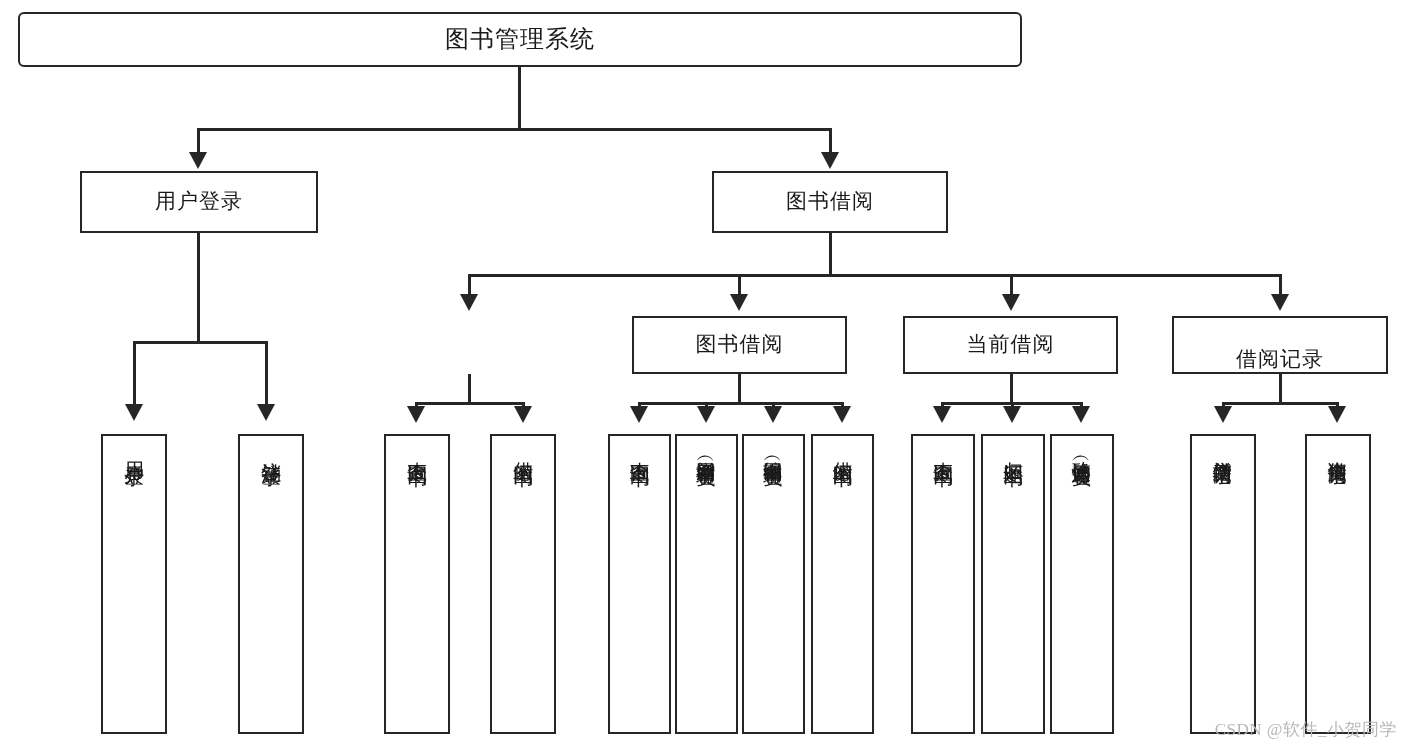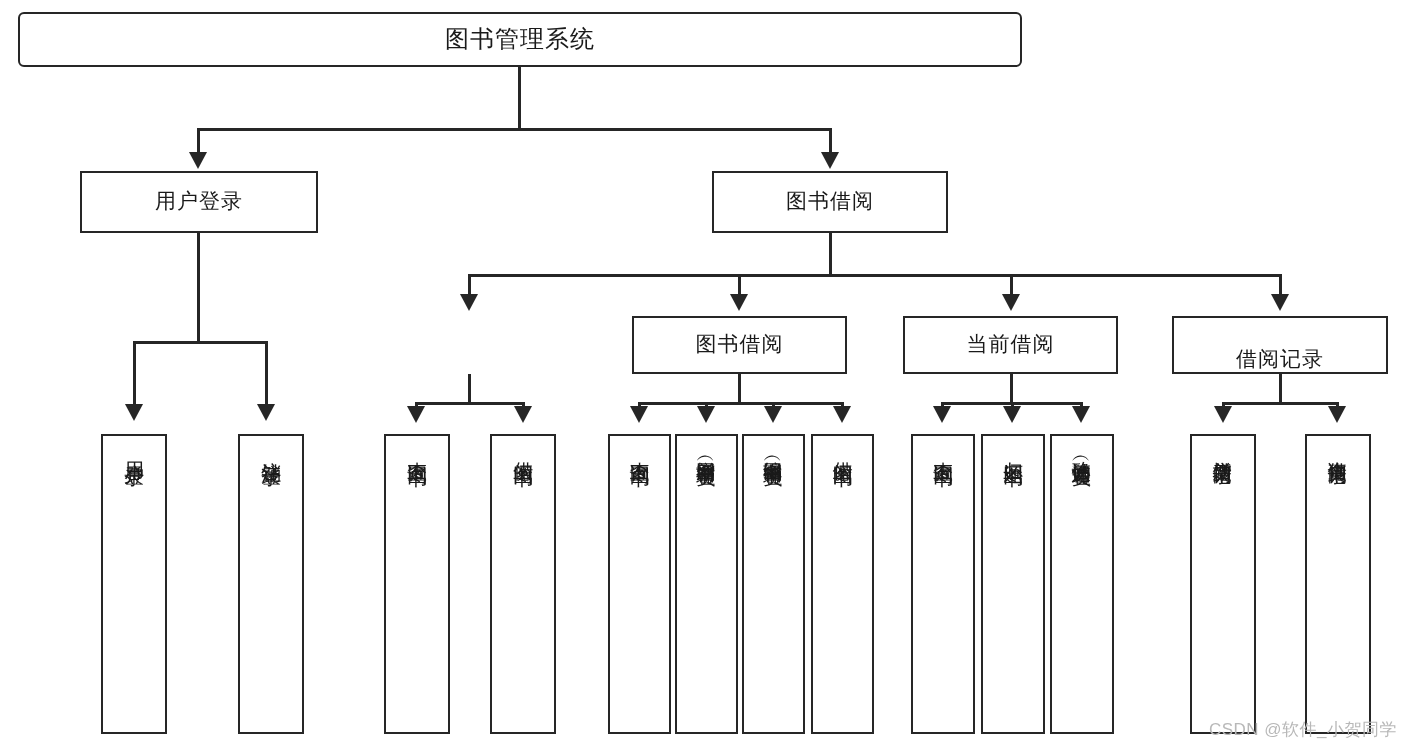--- a/index.html
+++ b/index.html
@@ -71,21 +71,21 @@
     border-top: 17px solid #262626;
   }
   #watermark {
     position: absolute;
     right: 8px;
     bottom: 6px;
     font-size: 17px;
     color: #b8b8b8;
     letter-spacing: 0.5px;
     white-space: nowrap;
-    font-family: Liberation Sans, sans-serif;
+    font-family: Liberation Serif, serif;
   }
 </style>
 </head>
 <body>
 
 <div id="canvas">
 
   <div class="node horiz root" style="left:18px; top:12px; width:1004px; height:55px;">
     <span>图书管理系统</span>
   </div>

